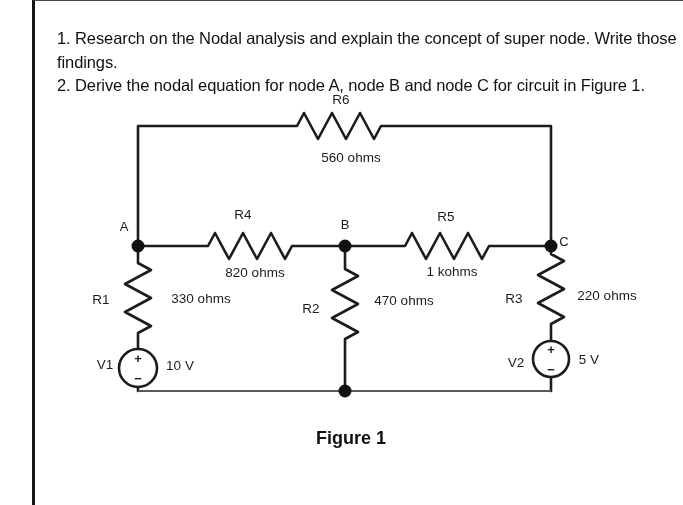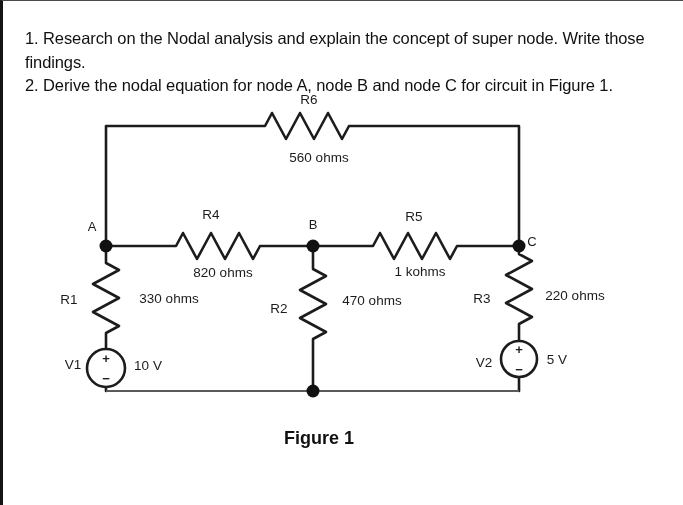--- a/index.html
+++ b/index.html
@@ -9,20 +9,21 @@
     font-family: "Liberation Sans", sans-serif;
     overflow: hidden;
     position: relative;
   }
   .page {
     position: absolute; inset: 0;
     background: #ffffff;
     border-left: 3px solid #151515;
     border-top: 1.5px solid #4a4a4a;
     box-sizing: border-box;
+    margin-left: 32px;
   }
   .instructions {
     position: absolute;
     left: 22px; top: 26px;
     width: 660px;
     color: #111111;
     font-size: 16.5px;
     line-height: 23.5px;
     letter-spacing: -0.1px;
   }

